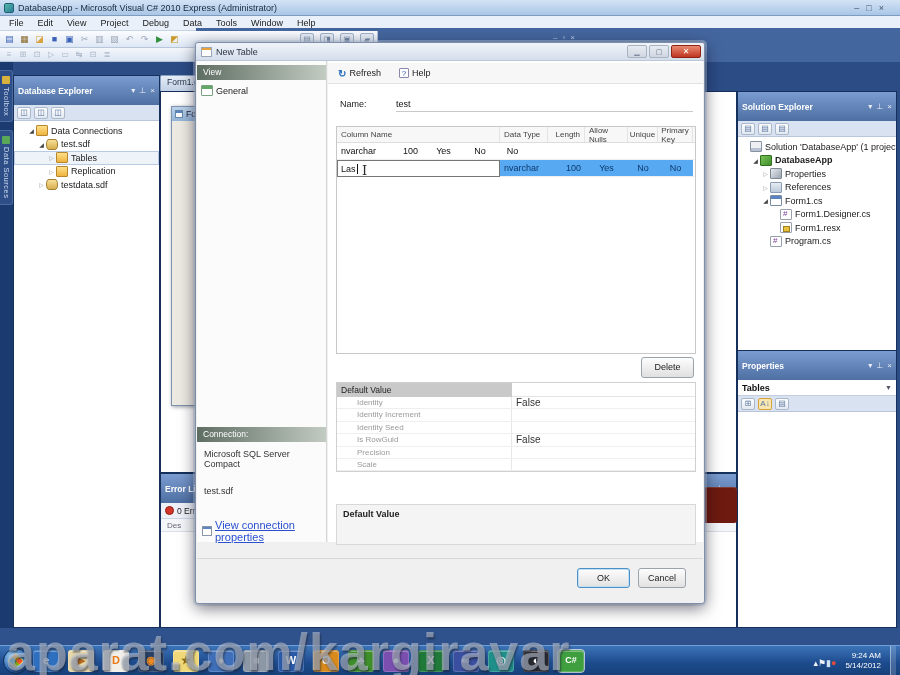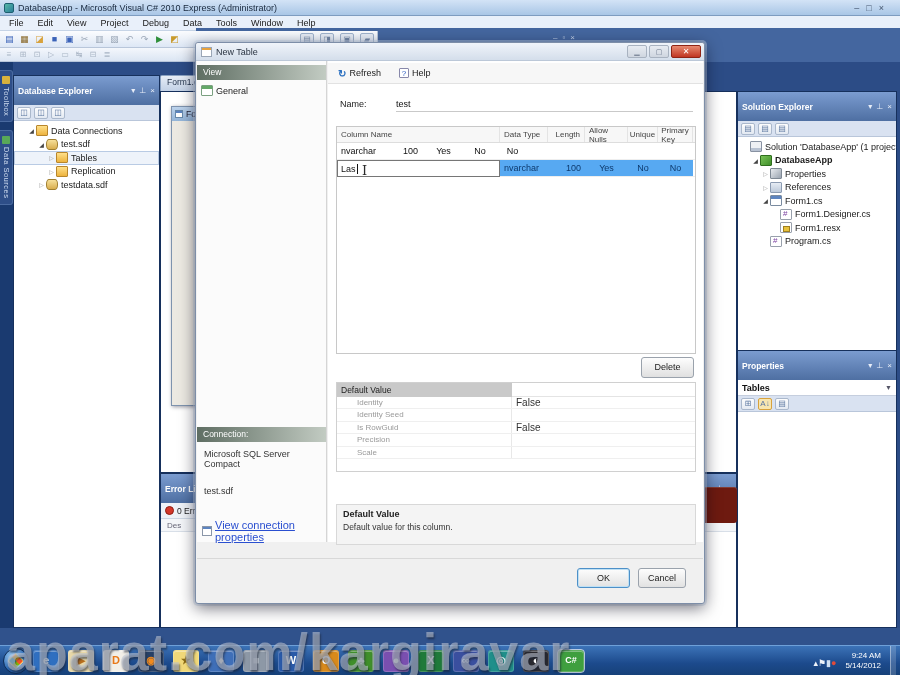--- a/index.html
+++ b/index.html
@@ -519,41 +519,44 @@
         <div class="pp-hdr">
           <span class="pp-hl">Default Value</span>
           <span class="pp-hr"></span>
         </div>
         <div id="pp-rows">
             <div class="pp-row">
               <span class="pp-label">Identity</span>
               <span class="pp-value">False</span>
             </div>
             <div class="pp-row">
+              <span class="pp-label">Identity Increment</span>
+              <span class="pp-value"></span>
+            </div>
+            <div class="pp-row">
               <span class="pp-label">Identity Seed</span>
               <span class="pp-value"></span>
             </div>
             <div class="pp-row">
               <span class="pp-label">Is RowGuid</span>
               <span class="pp-value">False</span>
             </div>
             <div class="pp-row">
               <span class="pp-label">Precision</span>
               <span class="pp-value"></span>
             </div>
             <div class="pp-row">
               <span class="pp-label">Scale</span>
               <span class="pp-value"></span>
             </div>
           </div>
       </div>
 
       <div id="dlg-desc">
         <div class="dtitle">Default Value</div>
-        <div class="dtext">Default value for this column.</div>
       </div>
     </div>
 
     <div id="dlg-footer">
       <div id="dlg-ok" class="dlg-okcancel">OK</div>
       <div id="dlg-cancel" class="dlg-okcancel">Cancel</div>
     </div>
   </div>
 
   <div id="ibeam">I</div>

